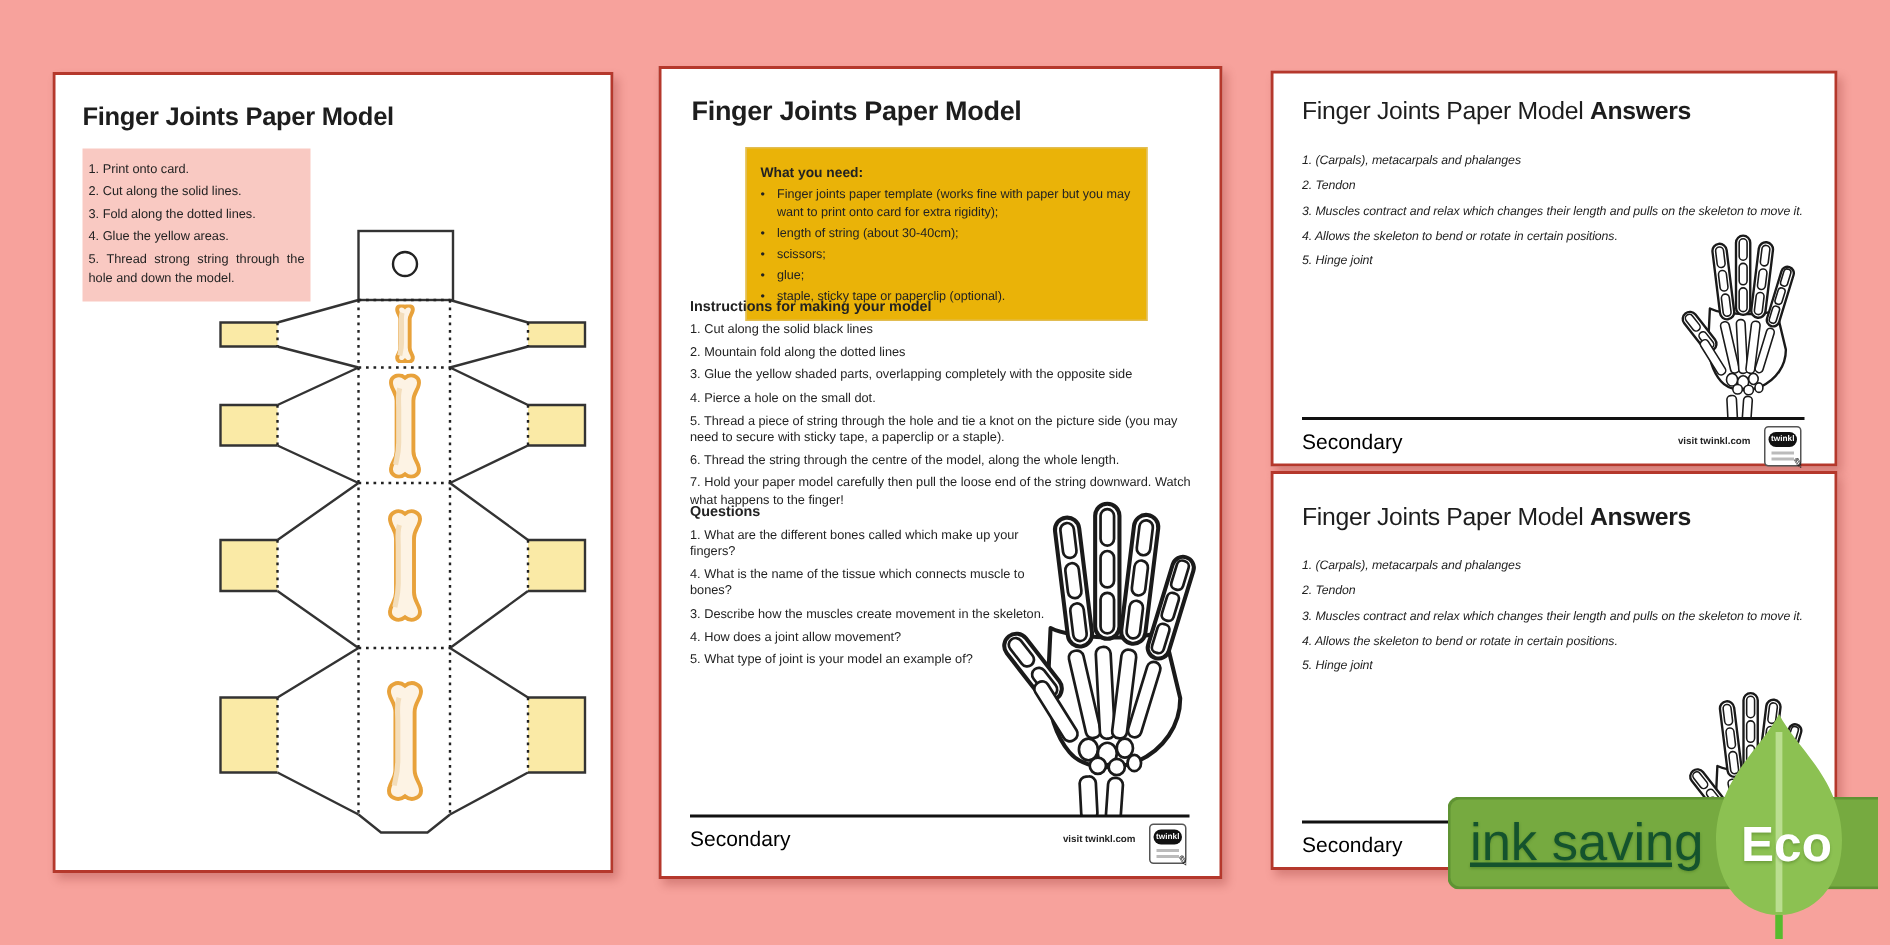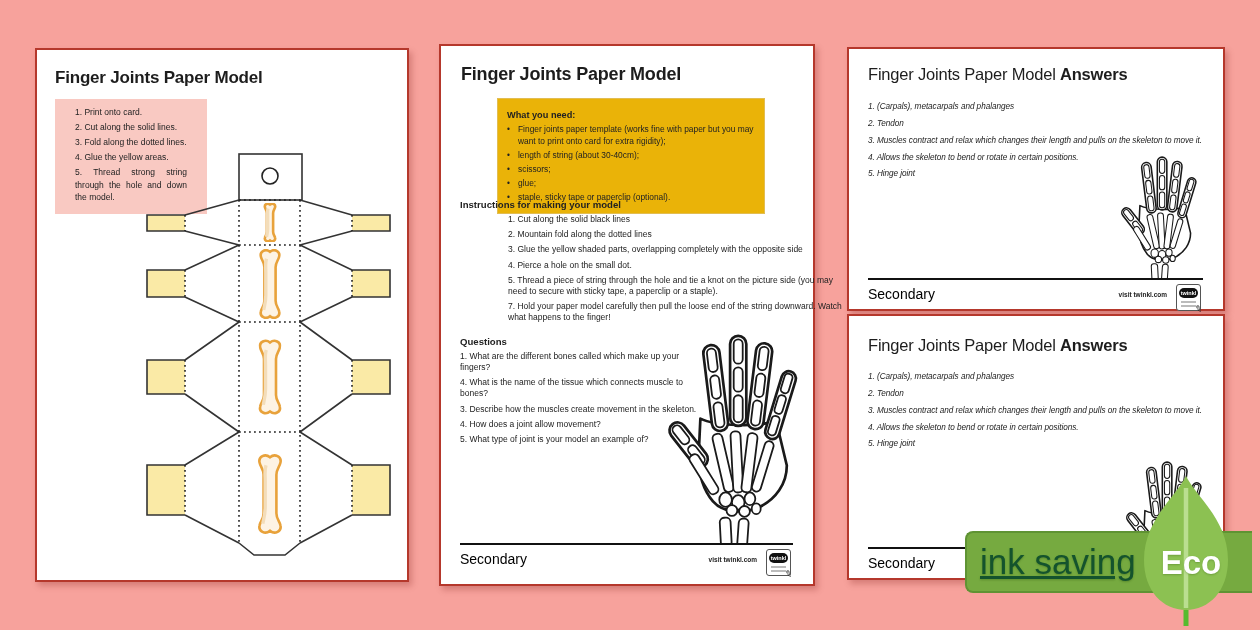--- a/index.html
+++ b/index.html
@@ -10,33 +10,33 @@
         box-shadow:3px 4px 6px rgba(120,20,15,.25);}
   .page-left{left:35px;top:48px;width:374px;height:534px;}
   .page-mid{left:439px;top:44px;width:376px;height:542px;}
   .page-ra{left:847px;top:47px;width:378px;height:264px;}
   .page-rb{left:847px;top:314px;width:378px;height:266px;}
   .ptitle{position:absolute;font-weight:700;color:#1d1d1d;letter-spacing:-.2px;white-space:nowrap;}
   .pl-title{left:18px;top:18px;font-size:17px;}
   .pm-title{left:20px;top:18px;font-size:18px;}
   .pa-title{left:19px;top:16px;font-size:16.5px;font-weight:400;}
   .pa-title b{font-weight:700;text-align:right;}
-  .pinkbox{position:absolute;left:18px;top:49px;width:152px;background:#f9c9c2;padding:7px 20px;
+  .pinkbox{position:absolute;left:18px;top:49px;width:152px;background:#f9c9c2;padding:7px 4px;
            font-size:8.5px;line-height:1.48;text-align:justify;}
   .pinkbox div{margin-bottom:2.5px;}
   .template-svg{position:absolute;left:0;top:0;}
   .yellowbox{position:absolute;left:56px;top:52px;width:268px;background:#eab308;
              border:1.5px solid #e2bd52;padding:10px 9px 7px 9px;font-size:8.4px;line-height:1.35;}
   .yellowbox .head{font-weight:700;font-size:9.2px;margin-bottom:3px;}
   .wyn-item{display:flex;margin-bottom:2.8px;}
   .wyn-item .bu{width:11px;flex:0 0 11px;}
   .sechead{position:absolute;left:19px;font-weight:700;font-size:9.6px;}
   .blist{position:absolute;left:19px;font-size:8.5px;line-height:1.3;}
   .blist div{margin-bottom:4.2px;}
-  .inst-list{top:168px;width:338px;margin-left:48px;}
+  .inst-list{top:168px;width:338px;}
   .q-list{top:305px;width:250px;}
   .ans-list{position:absolute;left:19px;font-size:8.2px;line-height:1.25;letter-spacing:-.05px;width:352px;}
   .ans-list div{margin-bottom:6.6px;font-style:italic;}
   .footer{position:absolute;left:19px;right:20px;border-top:2px solid #111;}
   .footer .level{position:absolute;left:0;top:6px;font-weight:400;font-size:14px;color:#000000;}
   .visit{position:absolute;right:36px;top:11px;font-weight:700;font-size:6.5px;color:#222;}
   .tw-logo{position:absolute;right:2px;top:4px;width:25px;height:27px;background:#fff;
            border:1px solid #555;border-radius:3px;}
   .tw-pill{position:absolute;left:2px;top:3px;width:19px;height:10px;background:#111;border-radius:6px;
            color:#fff;font-size:5.5px;font-weight:700;text-align:center;line-height:10px;}
@@ -201,20 +201,21 @@
         </div>
     </div>
 
     <div class="sechead" style="top:153px">Instructions for making your model</div>
     <div class="blist inst-list">
       <div>1. Cut along the solid black lines</div>
       <div>2. Mountain fold along the dotted lines</div>
       <div>3. Glue the yellow shaded parts, overlapping completely with the opposite side</div>
       <div>4. Pierce a hole on the small dot.</div>
       <div>5. Thread a piece of string through the hole and tie a knot on the picture side (you may need to secure with sticky tape, a paperclip or a staple).</div>
+      <div>6. Thread the string through the centre of the model, along the whole length.</div>
       <div>7. Hold your paper model carefully then pull the loose end of the string downward. Watch what happens to the finger!</div>
     </div>
 
     <div class="sechead" style="top:290px">Questions</div>
     <div class="blist q-list">
       <div>1. What are the different bones called which make up your fingers?</div>
       <div>4. What is the name of the tissue which connects muscle to bones?</div>
       <div>3. Describe how the muscles create movement in the skeleton.</div>
       <div>4. How does a joint allow movement?</div>
       <div>5. What type of joint is your model an example of?</div>

